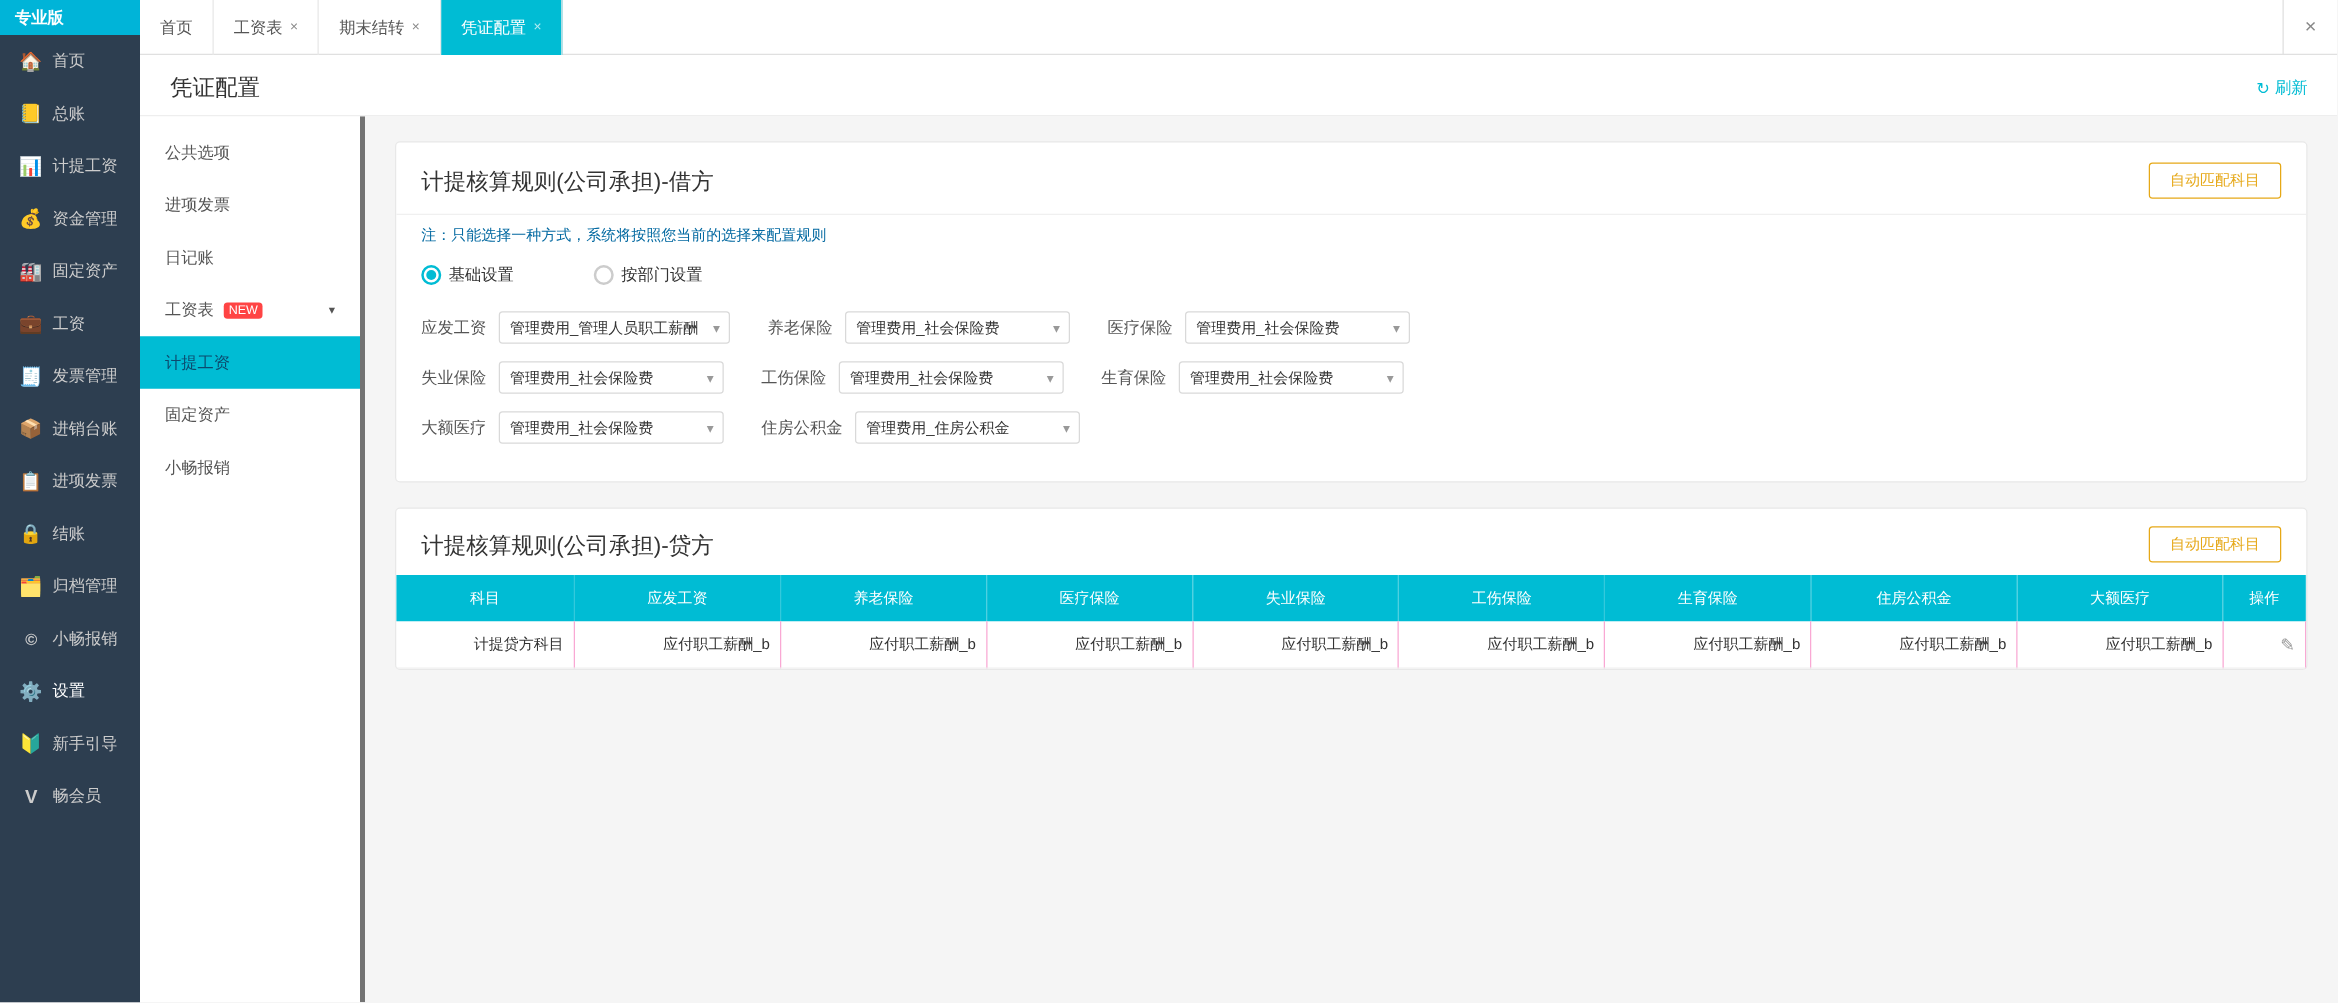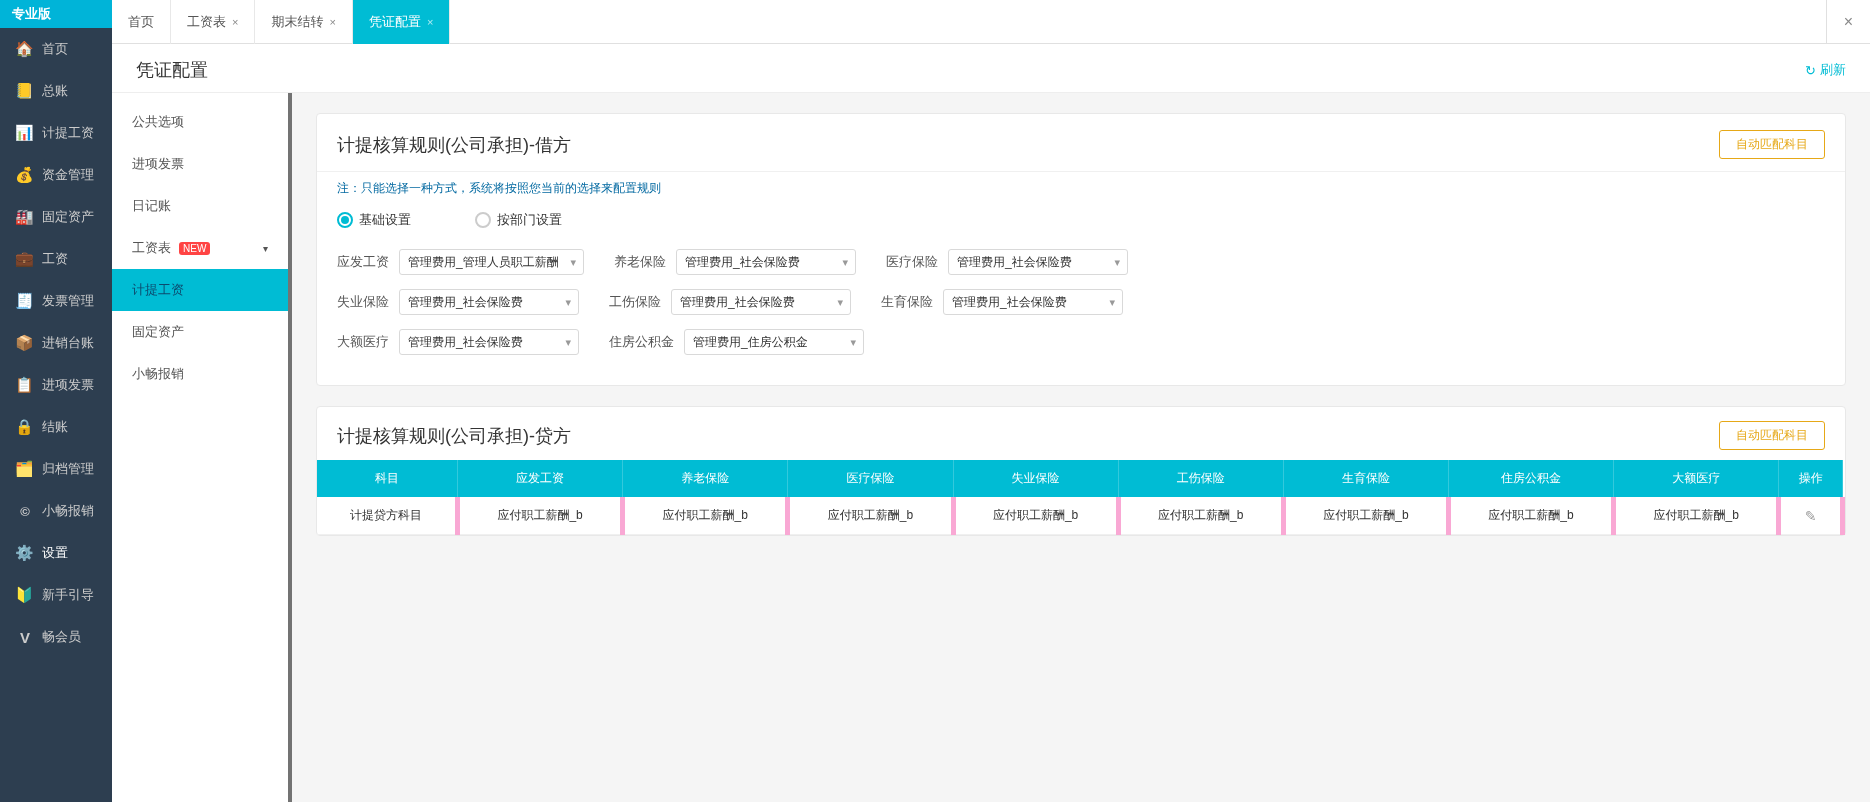--- a/index.html
+++ b/index.html
@@ -64,21 +64,21 @@
     .select-wrapper { position: relative; display: inline-flex; align-items: center; }
     .select-wrapper::after { content: '▾'; position: absolute; right: 8px; color: #999; font-size: 11px; pointer-events: none; }
     .select-wrapper select { border: 1px solid #d9d9d9; border-radius: 3px; padding: 5px 24px 5px 8px; font-size: 12px; color: #333; background: #fff; min-width: 180px; appearance: none; -webkit-appearance: none; cursor: pointer; }
 
     
     .credit-section { background: #fff; border: 1px solid #e8e8e8; border-radius: 4px; }
     .credit-section-header { display: flex; align-items: center; justify-content: space-between; padding: 14px 20px 10px; }
     .table-container { overflow-x: auto; }
     .data-table { width: 100%; border-collapse: collapse; }
     .data-table th { background: #00bcd4; color: #fff; padding: 10px 8px; text-align: center; font-size: 12px; font-weight: normal; white-space: nowrap; border-right: 1px solid rgba(255,255,255,0.2); }
-    .data-table td { padding: 10px 8px; text-align: center; font-size: 12px; color: #333; border-bottom: 1px solid #f0f0f0; border-right: 5px solid #f9a8d4; white-space: nowrap; }
+    .data-table td { padding: 10px 8px; text-align: right; font-size: 12px; color: #333; border-bottom: 1px solid #f0f0f0; border-right: 1px solid #f9a8d4; white-space: nowrap; }
     .edit-icon { color: #999; cursor: pointer; font-size: 14px; }
 
     
     .right-content::-webkit-scrollbar { width: 6px; }
     .right-content::-webkit-scrollbar-thumb { background: #ccc; border-radius: 3px; }
   </style>
 </head>
 <body>
 
 <div class="sidebar">

